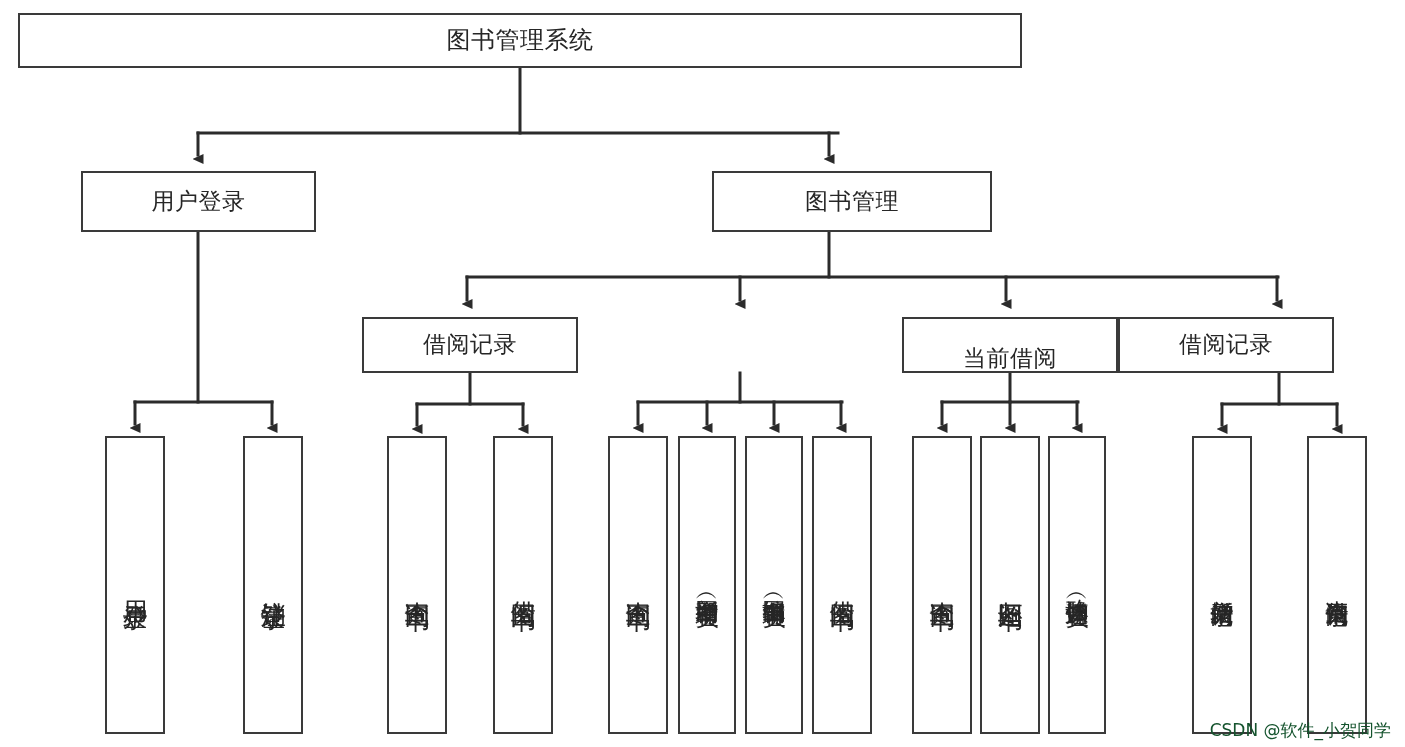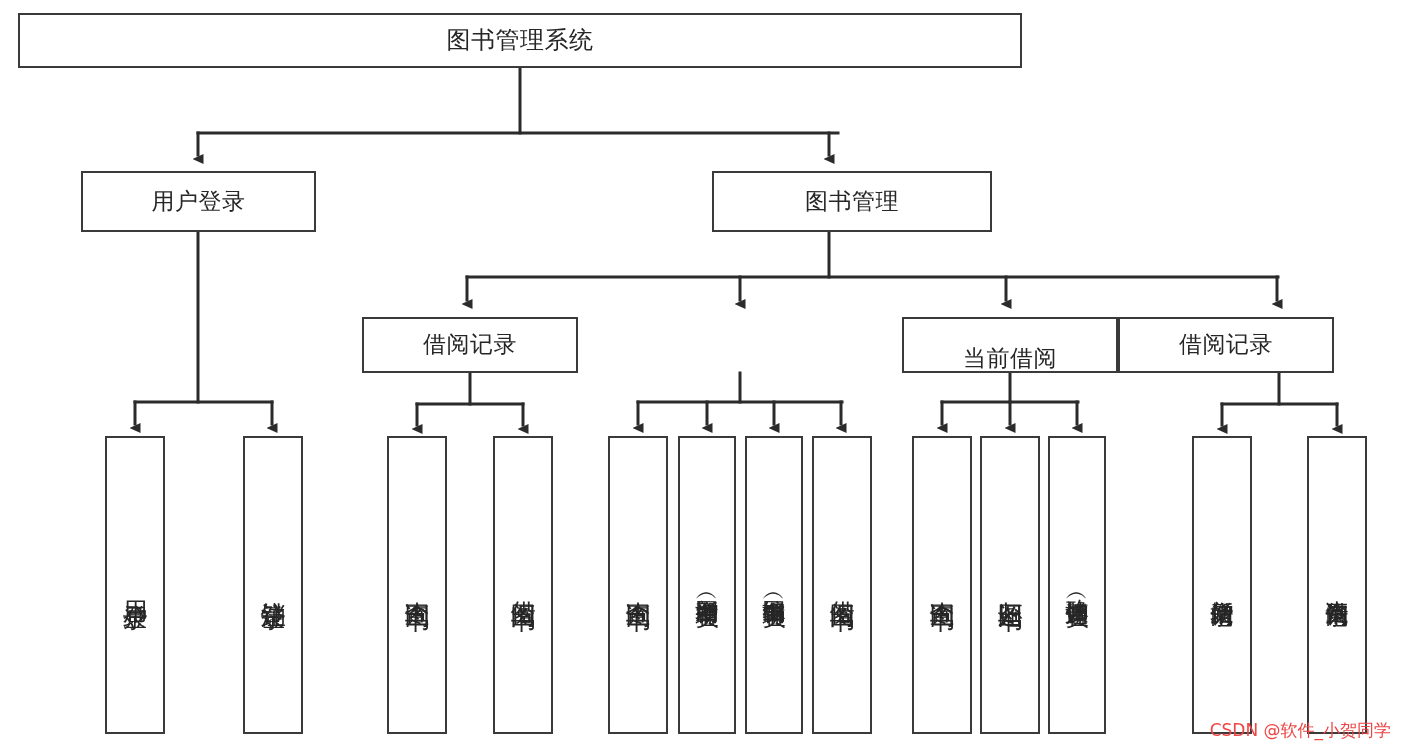--- a/index.html
+++ b/index.html
@@ -69,21 +69,21 @@
   }
   .node.vert.narrow .node-label {
     font-size: 23px;
     letter-spacing: 1px;
   }
   #watermark {
     position: absolute;
     right: 14px;
     bottom: 5px;
     font-size: 17px;
-    color: #ef4444;
+    color: #14532d;
     z-index: 5;
     user-select: none;
     white-space: nowrap;
   }
 </style>
 </head>
 <body>
 
 <div id="diagram-root">
 

